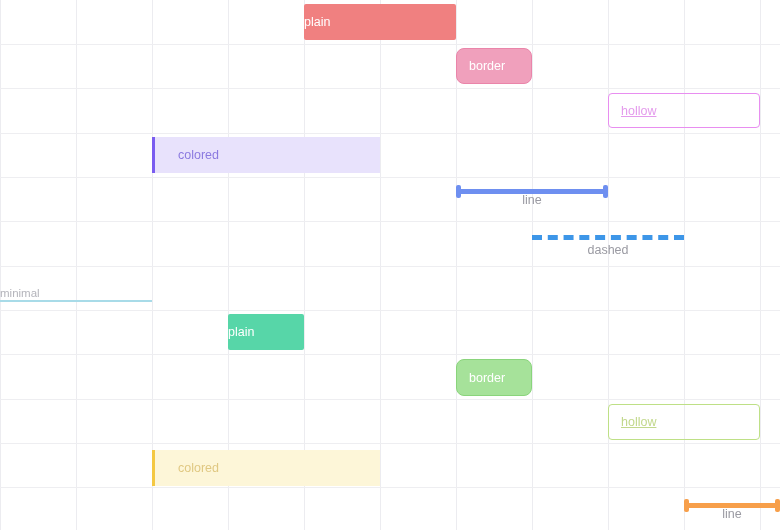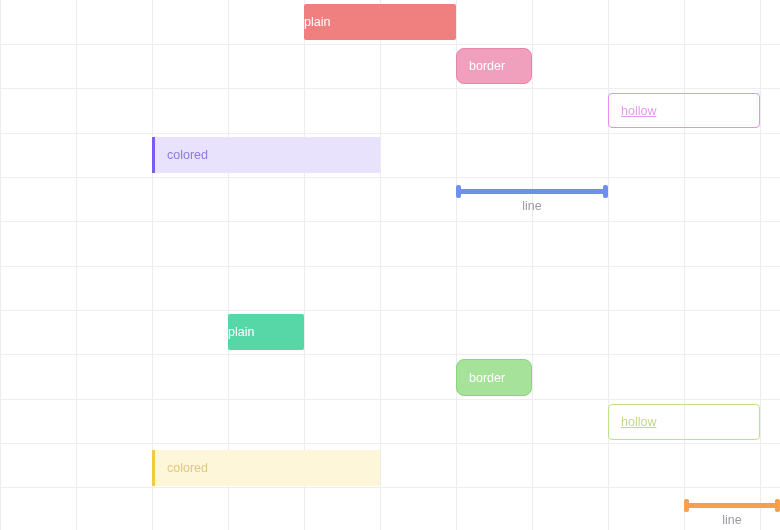--- a/index.html
+++ b/index.html
@@ -94,20 +94,21 @@
     white-space: nowrap;
     text-decoration: underline;
   }
 
   
   .task.colored {
     display: flex;
     align-items: center;
     border-left-style: solid;
     border-left-width: 3px;
+    padding-left: 11px;
   }
   .task.colored .task-label {
     padding-left: 12px;
     font-size: 12.5px;
     white-space: nowrap;
   }
 
   
   .task.line {
     display: block;
@@ -129,21 +130,21 @@
     margin-top: -6.5px;
     border-radius: 2px;
   }
   .task.line .line-cap.start { left: 0; }
   .task.line .line-cap.end   { right: 0; }
   .task.line .task-label {
     position: absolute;
     left: 50%;
     transform: translateX(-50%);
     top: 50%;
-    margin-top: 8px;
+    margin-top: 2px;
     font-size: 12.5px;
     color: #9a9aa2;
     white-space: nowrap;
   }
 
   
   .task.dashed {
     display: block;
   }
   .task.dashed .dash-rule {
@@ -226,20 +227,28 @@
       </div>
       <div class="task colored" style="left: 152px; top: 137px; width: 228px; height: 36px; background: rgb(232, 226, 252); border-left-color: rgb(122, 92, 240);">
         <span class="task-label" style="color: rgb(139, 122, 224);">colored</span>
       </div>
       <div class="task line" style="left: 456px; top: 178px; width: 152px; height: 26px;">
         <div class="line-rule" style="background: rgb(110, 143, 240);"></div>
         <div class="line-cap start" style="background: rgb(110, 143, 240);"></div>
         <div class="line-cap end" style="background: rgb(110, 143, 240);"></div>
         <span class="task-label" style="color: rgb(154, 154, 162);">line</span>
       </div>
+      <div class="task dashed" style="left: 532px; top: 222px; width: 152px; height: 26px;">
+        <div class="dash-rule" style="border-top-color: rgb(61, 150, 232);"></div>
+        <span class="task-label" style="color: rgb(154, 154, 162);">dashed</span>
+      </div>
+      <div class="task minimal" style="left: 0px; top: 284px; width: 152px; height: 18px;">
+        <div class="minimal-rule" style="background: rgb(168, 219, 232);"></div>
+        <span class="task-label" style="color: rgb(180, 180, 187);">minimal</span>
+      </div>
       <div class="task plain" style="left: 228px; top: 314px; width: 76px; height: 36px; background: rgb(87, 214, 168);">
         <span class="task-label" style="color: rgb(255, 255, 255);">plain</span>
       </div>
       <div class="task border" style="left: 456px; top: 359px; width: 76px; height: 37px; background: rgb(166, 226, 154); border-color: rgb(138, 212, 124);">
         <span class="task-label" style="color: rgb(255, 255, 255);">border</span>
       </div>
       <div class="task hollow" style="left: 608px; top: 404px; width: 152px; height: 36px; border-color: rgb(190, 224, 134);">
         <span class="task-label" style="color: rgb(194, 216, 140);">hollow</span>
       </div>
       <div class="task colored" style="left: 152px; top: 450px; width: 228px; height: 36px; background: rgb(253, 246, 216); border-left-color: rgb(244, 200, 66);">

